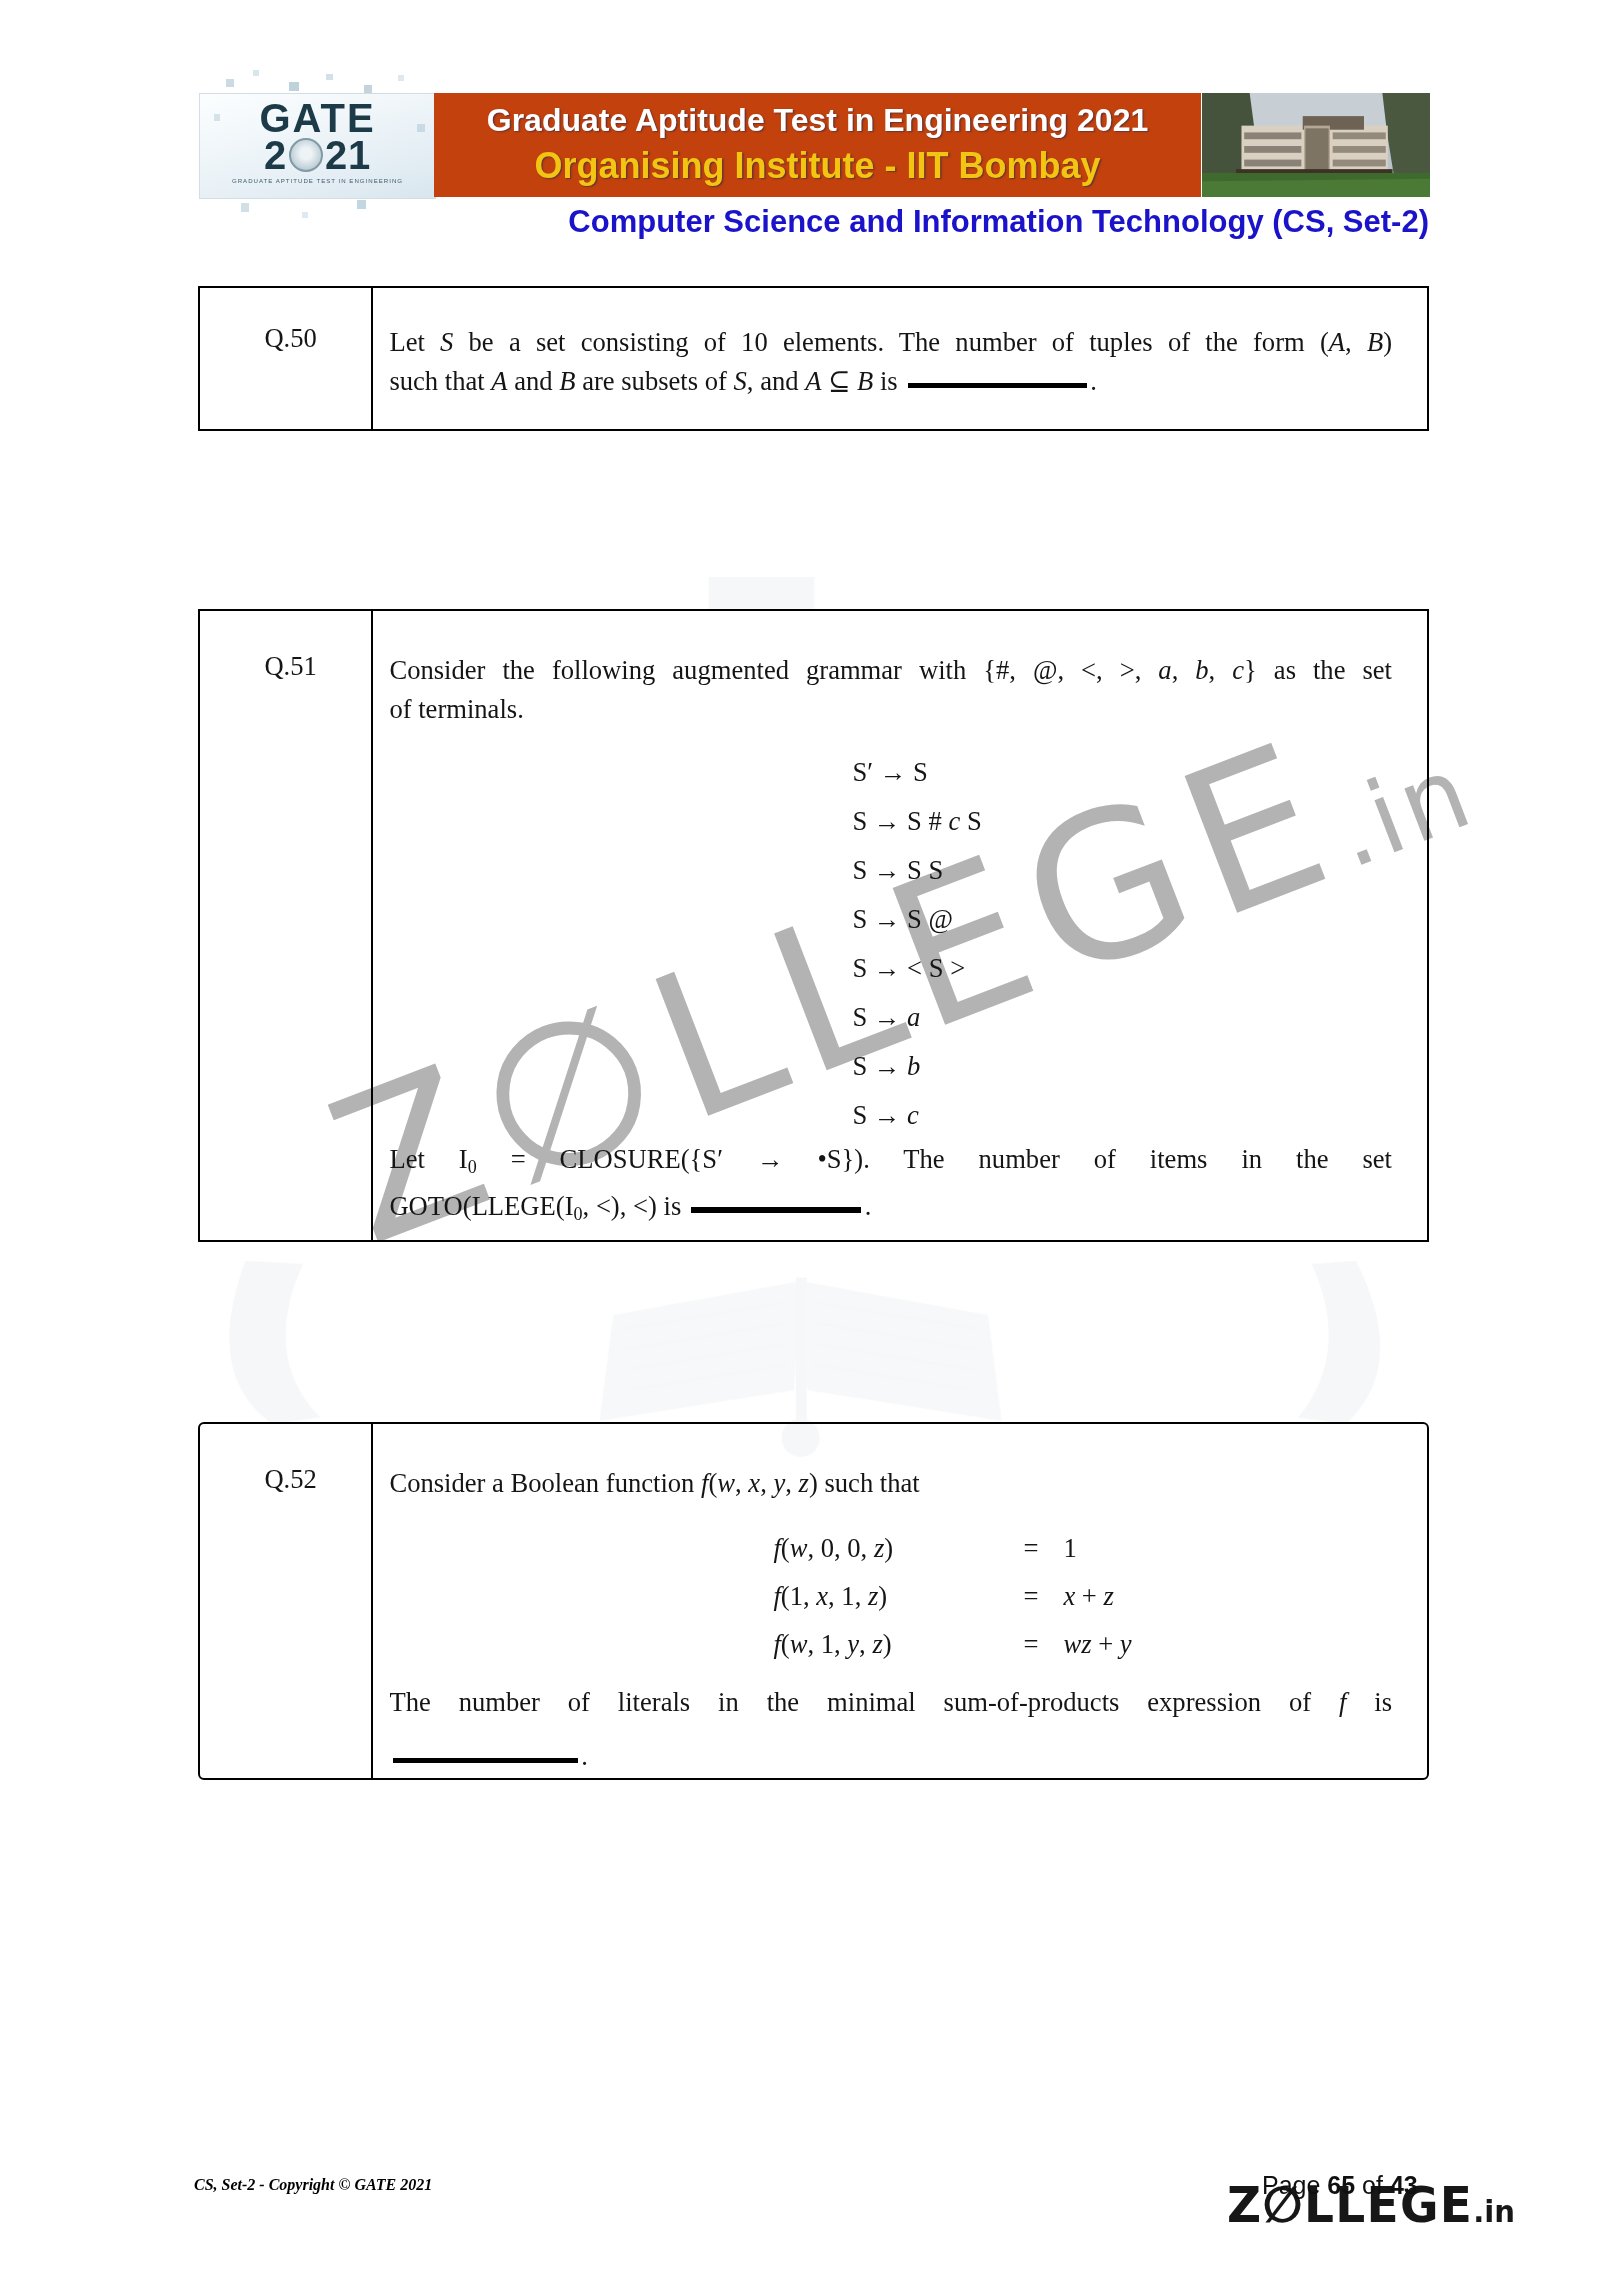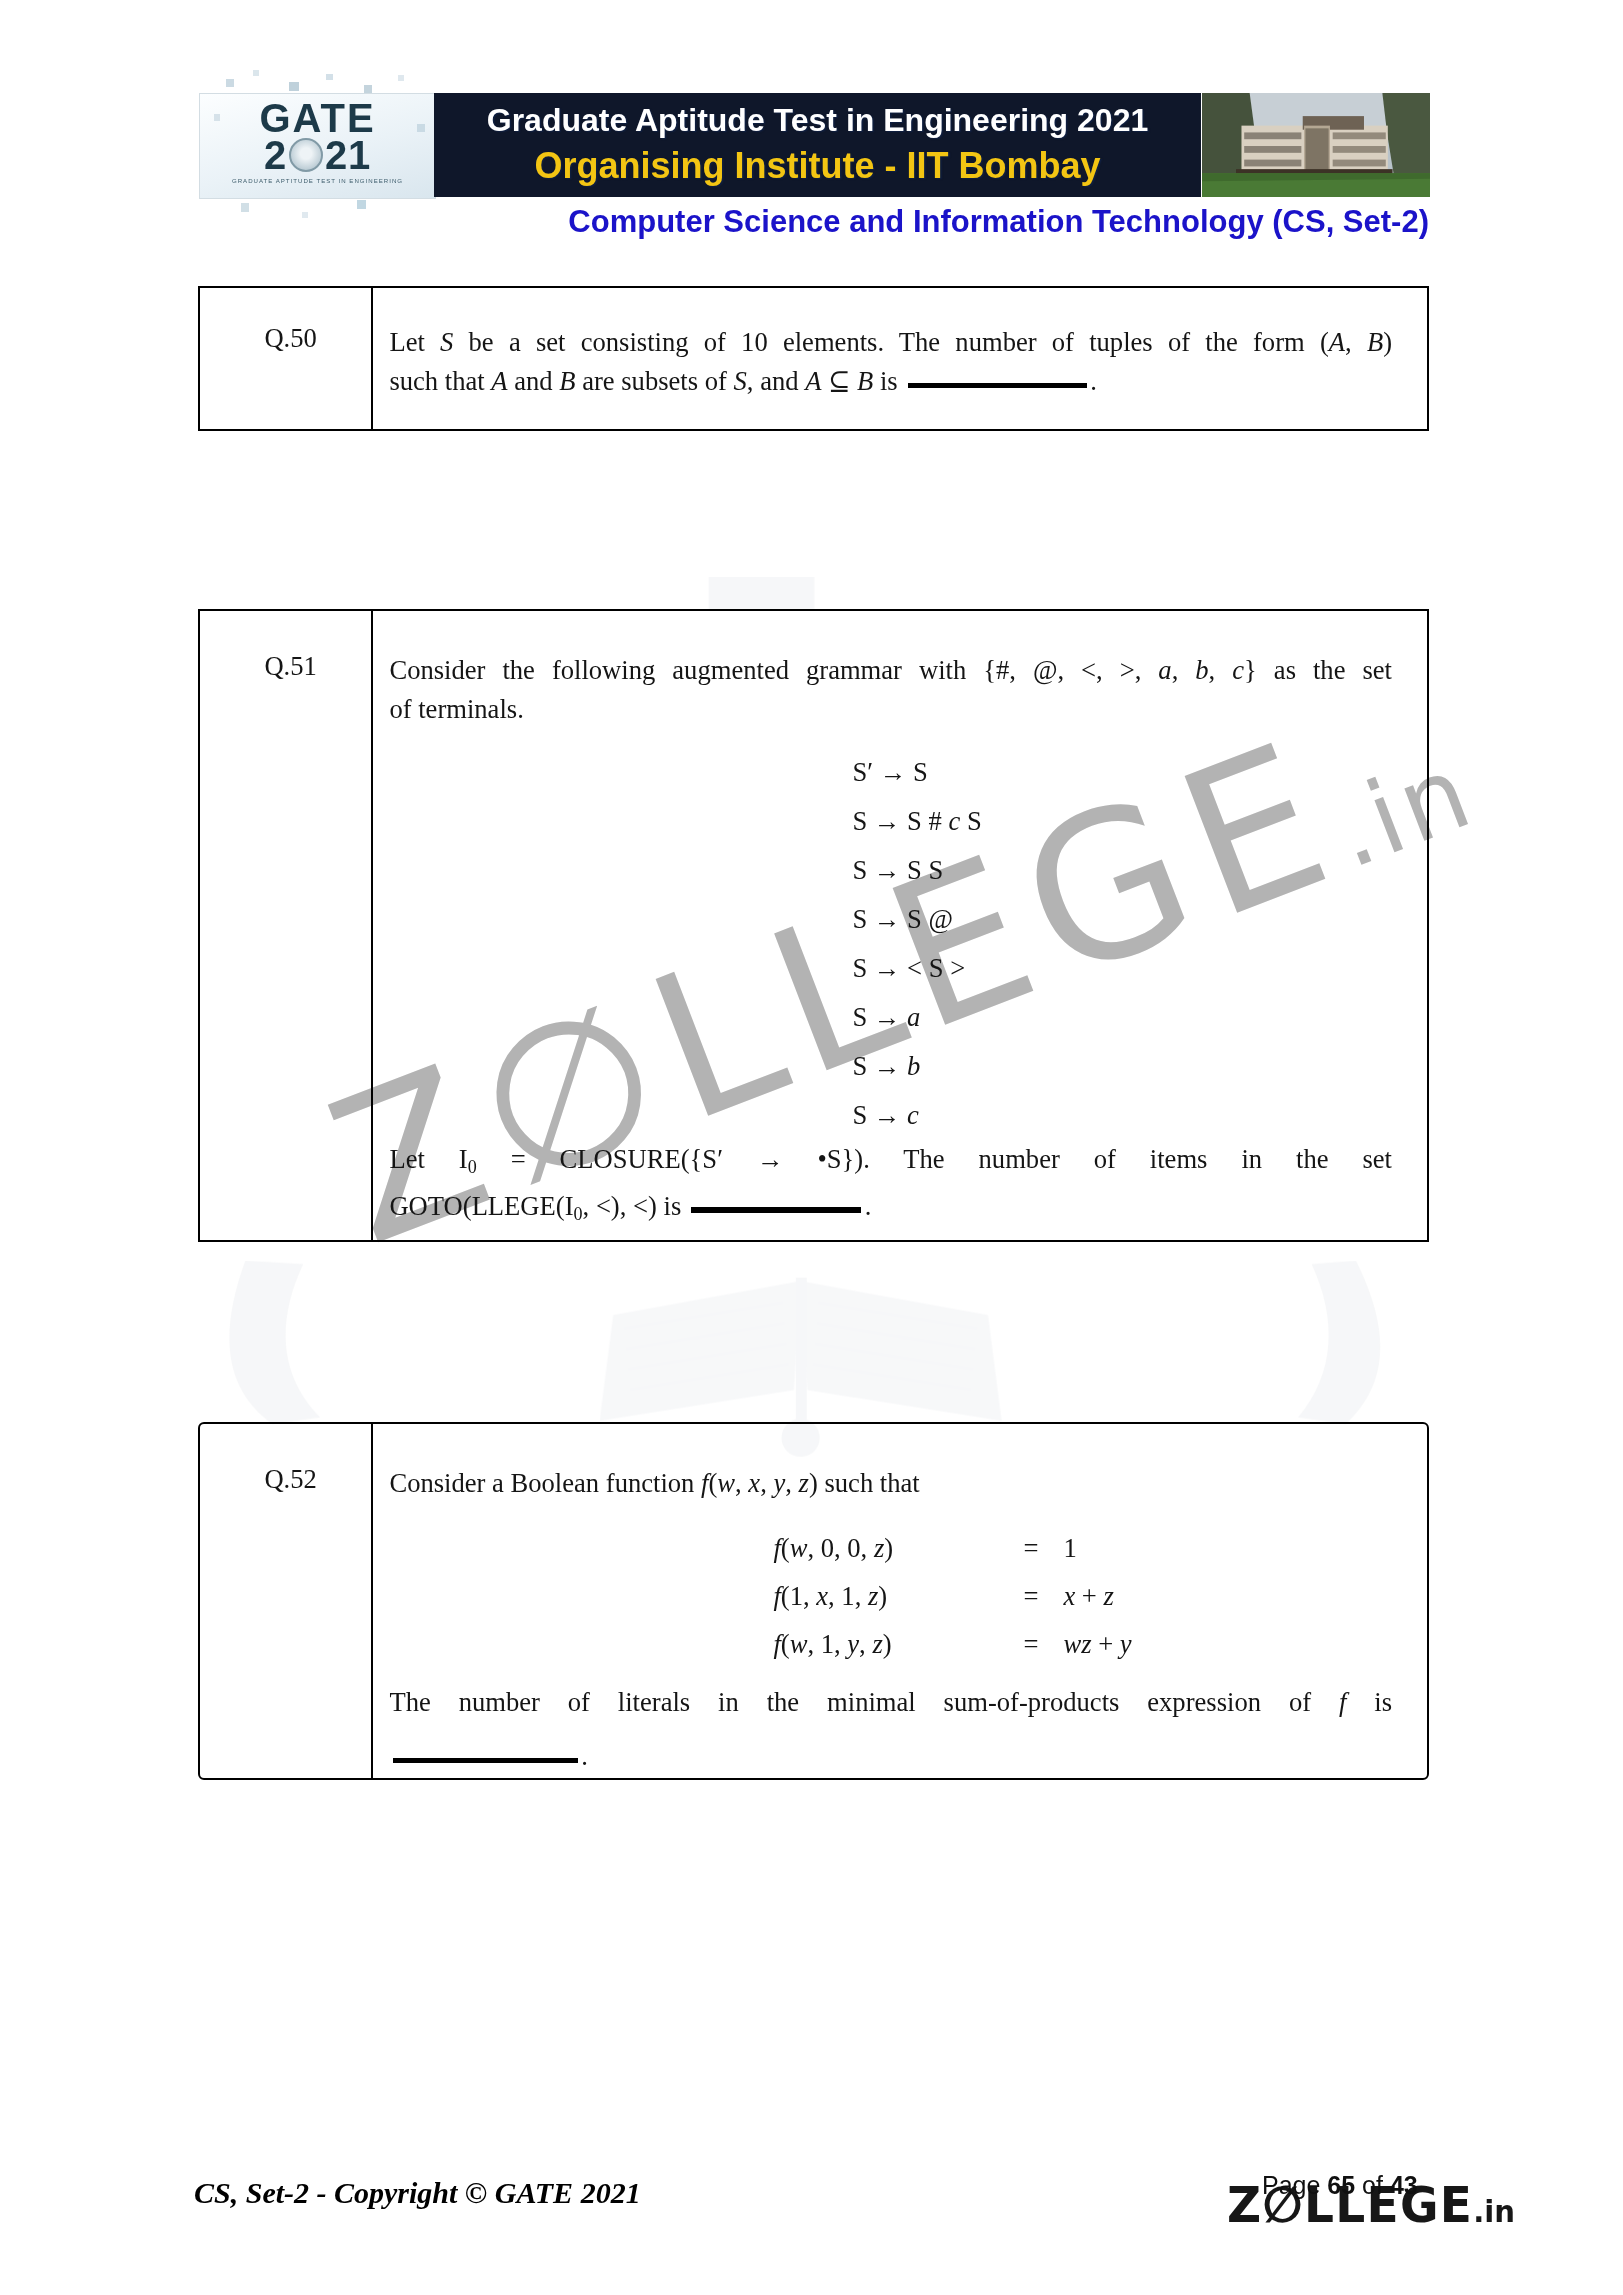--- a/index.html
+++ b/index.html
@@ -13,21 +13,21 @@
   .confetti{position:absolute;opacity:.75;}
   .gate-word{font-family:"Liberation Sans",sans-serif;font-weight:bold;color:#1d3a49;
              font-size:40px;line-height:37px;letter-spacing:2px;text-align:center;margin-top:5.5px;}
   .gate-year{font-family:"Liberation Sans",sans-serif;font-weight:bold;color:#1d3a49;
              font-size:40px;line-height:37px;letter-spacing:0.7px;text-align:center;
              display:flex;align-items:center;justify-content:center;gap:2px;}
   .seal{display:inline-block;width:30px;height:30px;border-radius:50%;
         border:2px solid #819aa6;background:radial-gradient(circle at 50% 45%,#eef3f6 25%,#b9cad3 75%);}
   .gate-tagline{font-family:"Liberation Sans",sans-serif;font-size:6.1px;letter-spacing:1px;
                 color:#3e5d6c;text-align:center;margin-top:3.4px;white-space:nowrap;overflow:hidden;}
-  .banner{position:absolute;left:434px;top:93px;width:767px;height:104px;background:#0f172a;text-align:center;}
+  .banner{position:absolute;left:434px;top:93px;width:767px;height:104px;background:#c2410c;text-align:center;}
   .banner-title{font-family:"Liberation Sans",sans-serif;font-weight:bold;font-size:32px;color:#ffffff;
                 margin-top:8.9px;text-shadow:1.4px 1.4px 1.4px rgba(15,40,90,.5);white-space:nowrap;}
   .banner-sub{font-family:"Liberation Sans",sans-serif;font-weight:bold;font-size:36px;color:#f3c513;
               margin-top:6.1px;text-shadow:1.4px 1.4px 1.4px rgba(15,40,90,.5);white-space:nowrap;}
   .photo{position:absolute;left:1202px;top:93px;width:228px;height:104px;}
   .subject{position:absolute;left:198px;top:204px;width:1231px;text-align:right;
            font-family:"Liberation Sans",sans-serif;font-weight:bold;font-size:31px;color:#1b13c9;}
 
   
   .emblem{position:absolute;left:0;top:0;z-index:0;}
@@ -49,21 +49,21 @@
   .prod{line-height:49px;}
   .eqs{margin-top:21px;margin-left:384px;display:grid;grid-template-columns:225px 65px auto;line-height:48px;}
   .eq-c{text-align:center;}
   .ansline{margin-top:15px;line-height:39px;}
   .it{font-style:italic;}
   .bd{font-weight:bold;}
   .sb{font-size:.68em;vertical-align:-.25em;}
   .blank{display:inline-block;height:5.5px;background:#000;vertical-align:2px;margin:0 3.4px;}
 
   
-  .copyright{position:absolute;left:194px;top:2176px;font-size:30px;font-style:italic;font-weight:bold;
+  .copyright{position:absolute;left:194px;top:2176px;font-size:16px;font-style:italic;font-weight:bold;
              font-family:"Liberation Serif",serif;color:#000;z-index:3;}
   .zlogo{position:absolute;left:1227px;top:2180px;font-family:"DejaVu Sans",sans-serif;font-weight:bold;
          font-size:50px;line-height:50px;letter-spacing:1.4px;color:#171717;
          transform:scaleX(.94);transform-origin:0 0;z-index:3;white-space:nowrap;}
   .zlogo .in{font-size:31px;letter-spacing:0;}
   .pageno{position:absolute;left:1262px;top:2170px;font-family:"Liberation Sans",sans-serif;
           font-size:25px;line-height:30px;color:#101010;z-index:4;white-space:nowrap;}
 </style>
 </head>
 <body>

